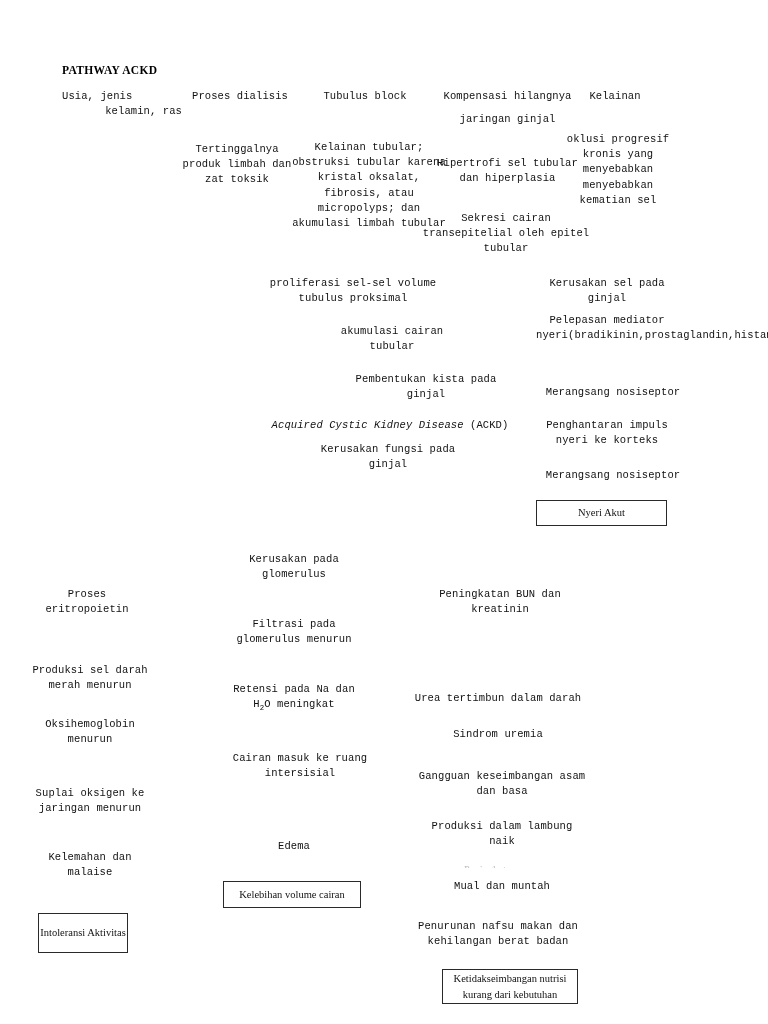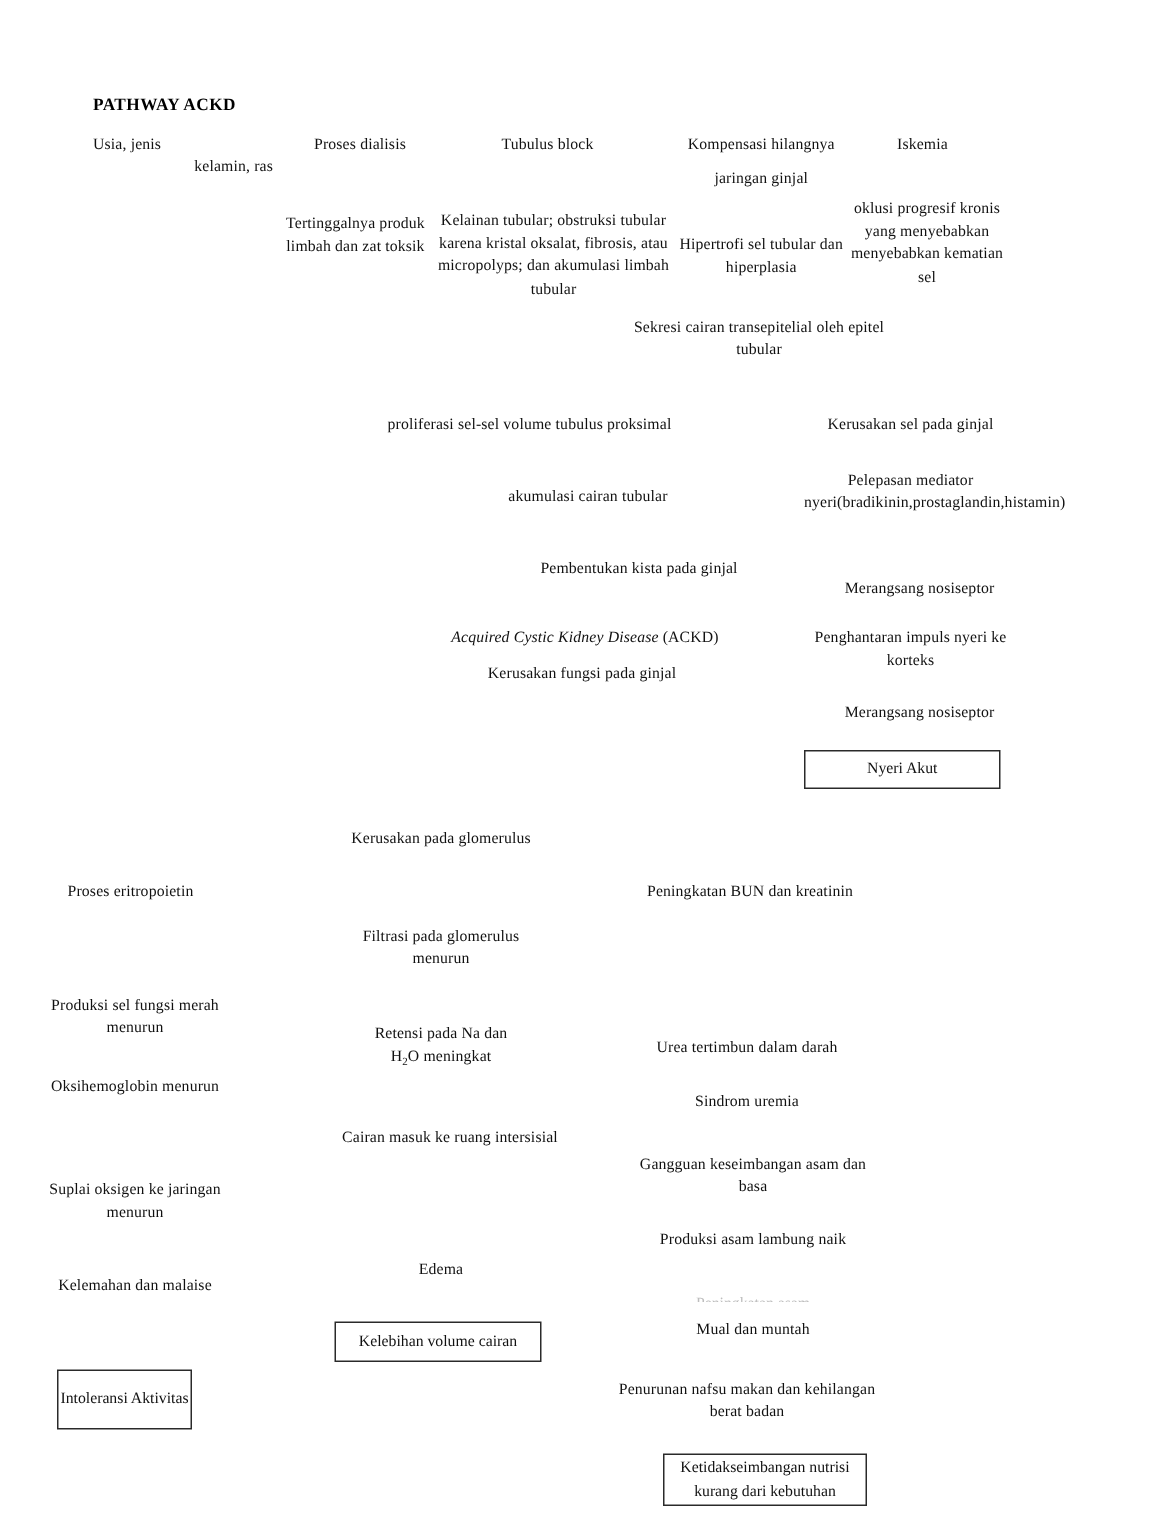--- a/index.html
+++ b/index.html
@@ -18,20 +18,21 @@
     overflow: hidden;
     background: #ffffff;
   }
   .node {
     position: absolute;
     text-align: center;
     font-size: 10.5px;
     line-height: 1.45;
     color: #111111;
     letter-spacing: 0.1px;
+    font-family: Liberation Mono, monospace;
   }
   .title {
     position: absolute;
     font-weight: bold;
     font-size: 11.5px;
     letter-spacing: 0.3px;
     color: #000;
   }
   .boxed {
     position: absolute;
@@ -70,21 +71,21 @@
   <div class="node" style="left:62px; top:89px; width:120px; text-align:left;">Usia, jenis</div>
   <div class="node" style="left:62px; top:104px; width:120px; text-align:right;">kelamin, ras</div>
 
   <div class="node" style="left:175px; top:89px; width:130px;">Proses dialisis</div>
 
   <div class="node" style="left:300px; top:89px; width:130px;">Tubulus block</div>
 
   <div class="node" style="left:430px; top:89px; width:155px;">Kompensasi hilangnya</div>
   <div class="node" style="left:430px; top:112px; width:155px;">jaringan ginjal</div>
 
-  <div class="node" style="left:560px; top:89px; width:110px;">Iskemia</div>
+  <div class="node" style="left:560px; top:89px; width:110px;">Kelainan</div>
 
   <div class="node" style="left:178px; top:142px; width:118px;">Tertinggalnya produk limbah dan zat toksik</div>
 
   <div class="node" style="left:290px; top:140px; width:158px;">Kelainan tubular; obstruksi tubular karena kristal oksalat, fibrosis, atau micropolyps; dan akumulasi limbah tubular</div>
 
   <div class="node" style="left:430px; top:156px; width:155px;">Hipertrofi sel tubular dan hiperplasia</div>
 
   <div class="node" style="left:562px; top:132px; width:112px;">oklusi progresif kronis yang menyebabkan menyebabkan kematian sel</div>
 
   <div class="node" style="left:420px; top:211px; width:172px;">Sekresi cairan transepitelial oleh epitel tubular</div>
@@ -110,21 +111,21 @@
   <div class="node" style="left:310px; top:442px; width:156px;">Kerusakan fungsi pada ginjal</div>
 
   <div class="node" style="left:540px; top:468px; width:146px;">Merangsang nosiseptor</div>
 
   <div class="boxed" style="left:536px; top:500px; width:131px; height:26px;">
     <span>Nyeri Akut</span>
   </div>
 
   <div class="node" style="left:32px; top:587px; width:110px;">Proses eritropoietin</div>
 
-  <div class="node" style="left:28px; top:663px; width:124px;">Produksi sel fungsi merah menurun</div>
+  <div class="node" style="left:28px; top:663px; width:124px;">Produksi sel darah merah menurun</div>
 
   <div class="node" style="left:30px; top:717px; width:120px;">Oksihemoglobin menurun</div>
 
   <div class="node" style="left:28px; top:786px; width:124px;">Suplai oksigen ke jaringan menurun</div>
 
   <div class="node" style="left:28px; top:850px; width:124px;">Kelemahan dan malaise</div>
 
   <div class="boxed" style="left:38px; top:913px; width:90px; height:40px;">
     <span>Intoleransi Aktivitas</span>
   </div>
@@ -148,21 +149,21 @@
 
   <div class="node" style="left:410px; top:587px; width:180px;">Peningkatan BUN dan kreatinin</div>
 
 
   <div class="node" style="left:412px; top:691px; width:172px;">Urea tertimbun dalam darah</div>
 
   <div class="node" style="left:412px; top:727px; width:172px;">Sindrom uremia</div>
 
   <div class="node" style="left:418px; top:769px; width:168px;">Gangguan keseimbangan asam dan basa</div>
 
-  <div class="node" style="left:418px; top:819px; width:168px;">Produksi asam lambung naik</div>
+  <div class="node" style="left:418px; top:819px; width:168px;">Produksi dalam lambung naik</div>
 
   <div class="ghost" style="left:418px; top:862px; width:168px;">Peningkatan asam</div>
   <div class="ghost-mask" style="left:414px; top:868px; width:180px; height:10px;"></div>
   <div class="ghost-mask" style="left:414px; top:886px; width:180px; height:7px;"></div>
 
   <div class="node" style="left:418px; top:879px; width:168px;">Mual dan muntah</div>
 
   <div class="node" style="left:412px; top:919px; width:172px;">Penurunan nafsu makan dan kehilangan berat badan</div>
 
   <div class="boxed" style="left:424px; top:969px; width:136px; height:35px;margin-left:18px;">

